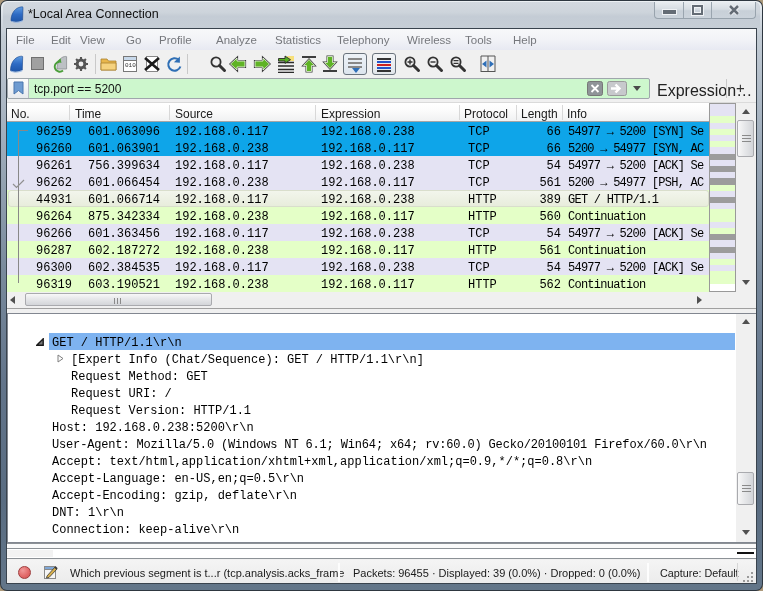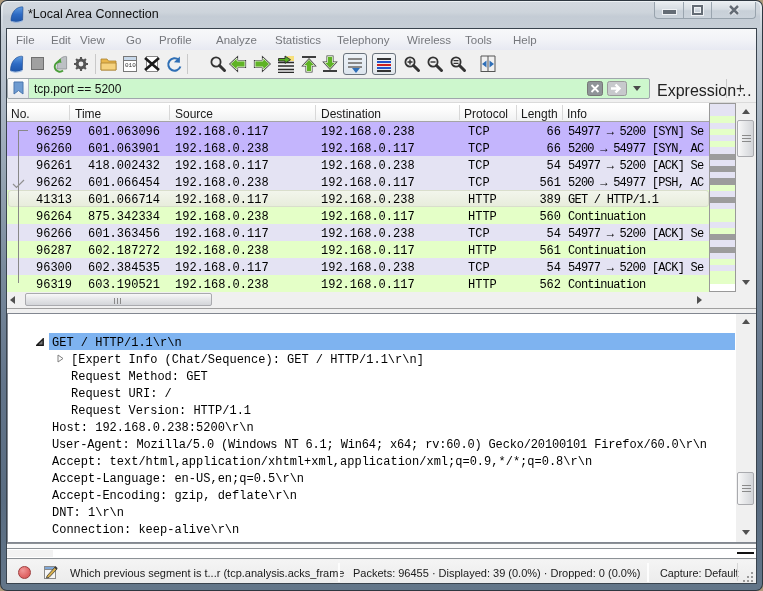--- a/index.html
+++ b/index.html
@@ -54,21 +54,21 @@
 #phead i { position:absolute; top:2px; width:1px; height:15px; background:#D8D8D8; }
 .prow { position:absolute; left:0; width:702px; height:17px; font-family:"Liberation Mono",monospace; font-size:12px; color:#000; white-space:pre; overflow:hidden; }
 .prow b { position:absolute; top:3px; font-weight:normal; }
 .c-no { left:29px; }
 .c-time { left:81px; }
 .c-src { left:168px; }
 .c-dst { left:314px; }
 .c-pro { left:461px; }
 .c-len { left:501px; width:53px; text-align:right; }
 .c-inf { left:561px; width:141px; letter-spacing:-0.75px; }
-.r-gray { background:#c4b5fd; }
+.r-gray { background:#0ea5e9; }
 .r-lav { background:#E4E3F3; }
 .r-grn { background:#E4FFC7; }
 #selrow { position:absolute; left:1px; top:68px; width:701px; height:17px; background:linear-gradient(#F2F5EC,#E8EDDC); border:1px solid #D9DECC; border-radius:3px; }
 
 #relline { position:absolute; left:11px; top:27px; width:1px; height:153px; background:#888; }
 #relstub { position:absolute; left:11px; top:27px; width:10px; height:1px; background:#888; }
 
 #minimap { position:absolute; left:702px; top:0; width:27px; height:189px; border:1px solid #999; background:#FFF; }
 
 .sb { background:#F0F0F0; }
@@ -272,38 +272,38 @@
     <div id="fexpr">Expression…</div>
     <div id="fsep2"></div>
     <div id="fplus">+</div>
   </div>
 
   <div class="abs" id="plist">
     <div id="phead">
       <span style="left:4px">No.</span>
         <span style="left:68px">Time</span>
         <span style="left:168px">Source</span>
-      <span style="left:314px">Destination</span>
+      <span style="left:314px">Expression</span>
         <span style="left:457px">Protocol</span>
         <span style="left:514px">Length</span>
         <span style="left:560px">Info</span>
       <i style="left:62px"></i>
         <i style="left:162px"></i>
         <i style="left:308px"></i>
         <i style="left:452px"></i>
         <i style="left:509px"></i>
         <i style="left:555px"></i>
     </div>
     <div class="prow r-gray" style="top:19px"><b class="c-no">96259</b><b class="c-time">601.063096</b><b class="c-src">192.168.0.117</b><b class="c-dst">192.168.0.238</b><b class="c-pro">TCP</b><b class="c-len">66</b><b class="c-inf">54977 → 5200 [SYN] Se</b></div>
     <div class="prow r-gray" style="top:36px"><b class="c-no">96260</b><b class="c-time">601.063901</b><b class="c-src">192.168.0.238</b><b class="c-dst">192.168.0.117</b><b class="c-pro">TCP</b><b class="c-len">66</b><b class="c-inf">5200 → 54977 [SYN, AC</b></div>
-    <div class="prow r-lav" style="top:53px"><b class="c-no">96261</b><b class="c-time">418.002432</b><b class="c-src">192.168.0.117</b><b class="c-dst">192.168.0.238</b><b class="c-pro">TCP</b><b class="c-len">54</b><b class="c-inf">54977 → 5200 [ACK] Se</b></div>
+    <div class="prow r-lav" style="top:53px"><b class="c-no">96261</b><b class="c-time">756.399634</b><b class="c-src">192.168.0.117</b><b class="c-dst">192.168.0.238</b><b class="c-pro">TCP</b><b class="c-len">54</b><b class="c-inf">54977 → 5200 [ACK] Se</b></div>
     <div class="prow r-lav" style="top:70px"><b class="c-no">96262</b><b class="c-time">601.066454</b><b class="c-src">192.168.0.238</b><b class="c-dst">192.168.0.117</b><b class="c-pro">TCP</b><b class="c-len">561</b><b class="c-inf">5200 → 54977 [PSH, AC</b></div>
     <div class="prow r-grn" style="top:87px"></div>
     <div id="selrow" style="top:87px"></div>
-    <div class="prow" style="top:87px"><b class="c-no">41313</b><b class="c-time">601.066714</b><b class="c-src">192.168.0.117</b><b class="c-dst">192.168.0.238</b><b class="c-pro">HTTP</b><b class="c-len">389</b><b class="c-inf">GET / HTTP/1.1</b></div>
+    <div class="prow" style="top:87px"><b class="c-no">44931</b><b class="c-time">601.066714</b><b class="c-src">192.168.0.117</b><b class="c-dst">192.168.0.238</b><b class="c-pro">HTTP</b><b class="c-len">389</b><b class="c-inf">GET / HTTP/1.1</b></div>
     <div class="prow r-grn" style="top:104px"><b class="c-no">96264</b><b class="c-time">875.342334</b><b class="c-src">192.168.0.238</b><b class="c-dst">192.168.0.117</b><b class="c-pro">HTTP</b><b class="c-len">560</b><b class="c-inf">Continuation</b></div>
     <div class="prow r-lav" style="top:121px"><b class="c-no">96266</b><b class="c-time">601.363456</b><b class="c-src">192.168.0.117</b><b class="c-dst">192.168.0.238</b><b class="c-pro">TCP</b><b class="c-len">54</b><b class="c-inf">54977 → 5200 [ACK] Se</b></div>
     <div class="prow r-grn" style="top:138px"><b class="c-no">96287</b><b class="c-time">602.187272</b><b class="c-src">192.168.0.238</b><b class="c-dst">192.168.0.117</b><b class="c-pro">HTTP</b><b class="c-len">561</b><b class="c-inf">Continuation</b></div>
     <div class="prow r-lav" style="top:155px"><b class="c-no">96300</b><b class="c-time">602.384535</b><b class="c-src">192.168.0.117</b><b class="c-dst">192.168.0.238</b><b class="c-pro">TCP</b><b class="c-len">54</b><b class="c-inf">54977 → 5200 [ACK] Se</b></div>
     <div class="prow r-grn" style="top:172px"><b class="c-no">96319</b><b class="c-time">603.190521</b><b class="c-src">192.168.0.238</b><b class="c-dst">192.168.0.117</b><b class="c-pro">HTTP</b><b class="c-len">562</b><b class="c-inf">Continuation</b></div>
     <div id="relstub"></div>
       <div id="relline"></div>
     <svg id="relcheck2" style="position:absolute;left:5px;top:76px" width="13" height="10" viewBox="0 0 13 10">
         <path d="M1,5 L4.5,8.5 L12,1" fill="none" stroke="#909090" stroke-width="1.2"></path>
       </svg>

